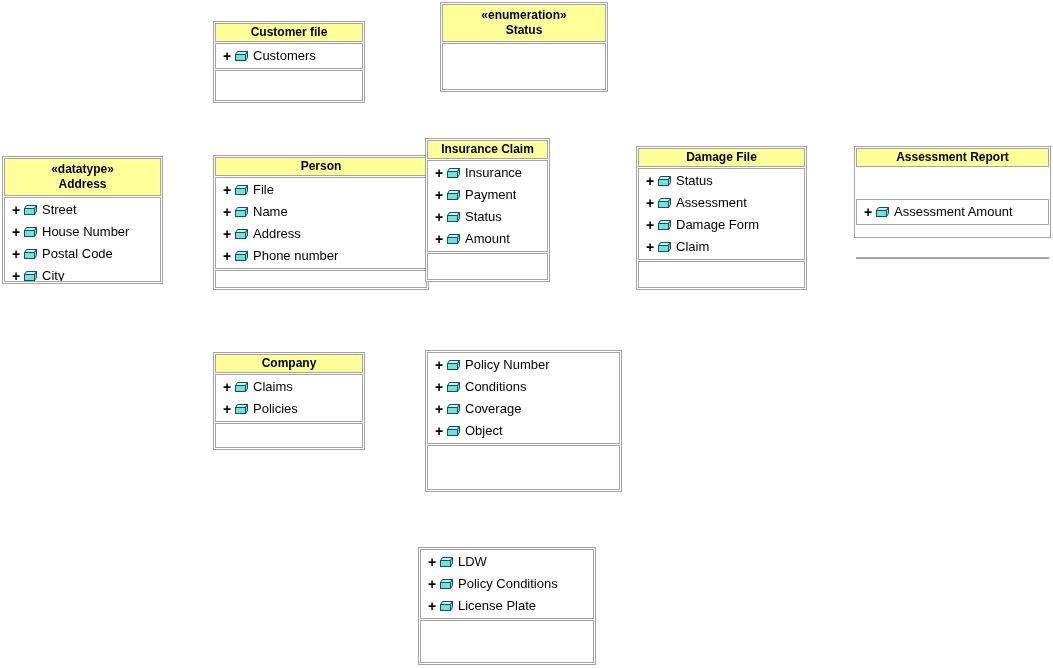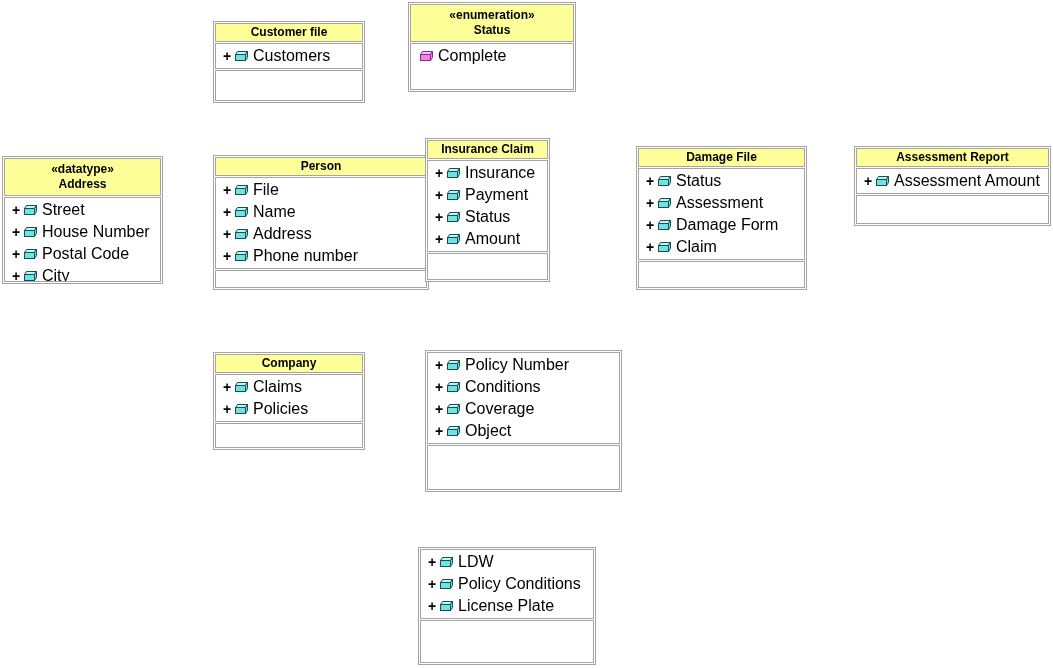--- a/index.html
+++ b/index.html
@@ -59,38 +59,38 @@
     line-height: 10px;
     width: 9px;
     flex: none;
   }
   .cube {
     flex: none;
     margin: 0 5px 0 3px;
   }
   .row.literal .cube { margin-left: 2px; }
   .attr-label {
-    font-size: 16px;
+    font-size: 13px;
     padding-bottom: 1px;
   }
   .empty {
     flex: 1 1 auto;
     min-height: 0;
   }
   .cube-cyan { --face: #6fe3e3; --topf: #c6f4f4; --edge: #155050; }
   .cube-pink { --face: #ee82ee; --topf: #f8c8f8; --edge: #8e2b8e; }
 
   
   #box-customer-file      { left: 213px; top: 21px;  width: 152px; height: 82px; }
-  #box-status             { left: 408px; top: 2px;   width: 168px; height: 90px; }
+  #box-status             { left: 440px; top: 2px;   width: 168px; height: 90px; }
   #box-address            { left: 2px;   top: 156px; width: 161px; height: 128px; }
   #box-person             { left: 213px; top: 155px; width: 216px; height: 135px; }
   #box-insurance-claim    { left: 425px; top: 138px; width: 125px; height: 144px; }
   #box-damage-file        { left: 636px; top: 146px; width: 171px; height: 144px; }
-  #box-assessment-report  { left: 854px; top: 146px; width: 197px; height: 80px; }
+  #box-assessment-report  { left: 854px; top: 146px; width: 197px; height: 92px; gap: 31px; }
   #box-company            { left: 213px; top: 352px; width: 152px; height: 98px; }
   #box-policy             { left: 425px; top: 350px; width: 197px; height: 142px; }
   #box-car-insurance      { left: 418px; top: 547px; width: 178px; height: 118px; }
 
   #box-customer-file     .attrs { height: 26px; }
   #box-person            .attrs { height: 92px; }
   #box-insurance-claim   .attrs { height: 92px; }
   #box-damage-file       .attrs { height: 92px; }
   #box-assessment-report .attrs { height: 26px; }
   #box-company           .attrs { height: 48px; }
@@ -128,26 +128,20 @@
     </div>
     <div class="compartment empty"></div>
   </div>
 
   <div class="uml-class" id="box-status">
     <div class="compartment header two-line">
       <div>«enumeration»</div>
       <div>Status</div>
     </div>
     <div class="compartment attrs">
-      <div class="row literal">
-        <svg class="cube cube-pink" width="13" height="10" viewBox="0 0 13 10">
-            <use href="#cube-shape"></use>
-          </svg>
-        <span class="attr-label">Complete</span>
-      </div>
     </div>
   </div>
 
   <div class="uml-class" id="box-address">
     <div class="compartment header two-line">
       <div>«datatype»</div>
       <div>Address</div>
     </div>
     <div class="compartment attrs">
       <div class="row">

